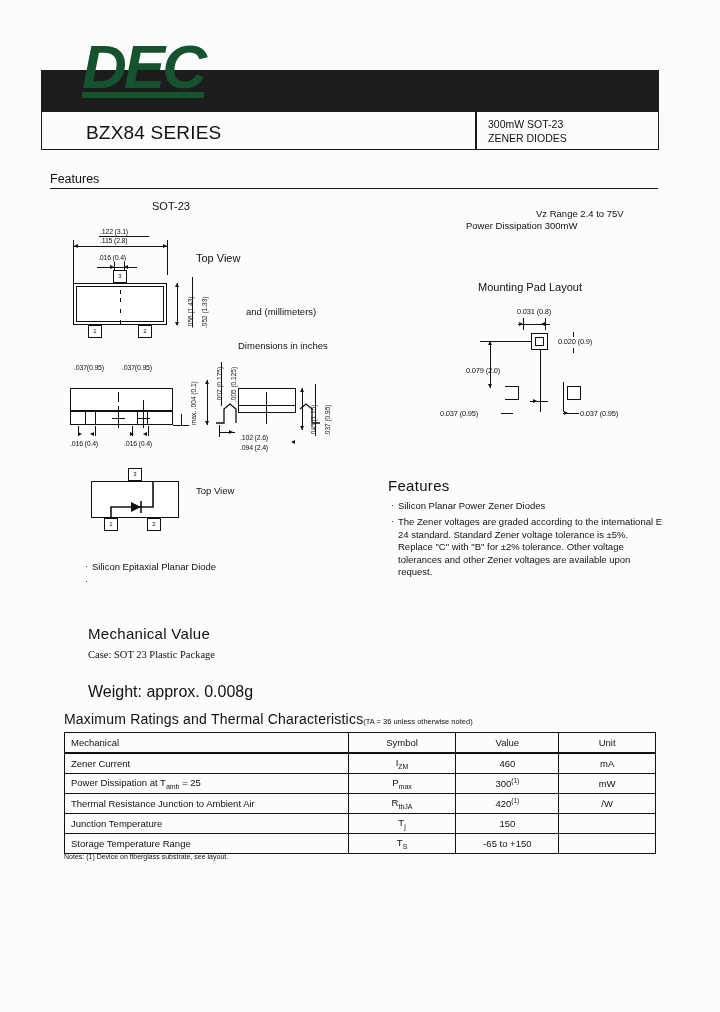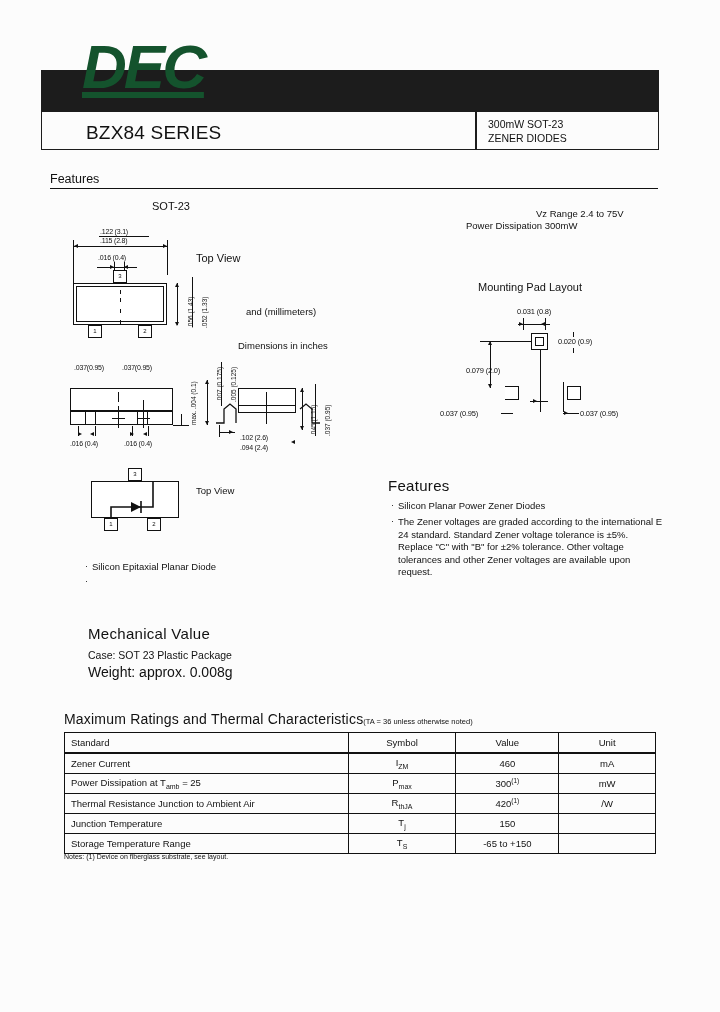--- a/index.html
+++ b/index.html
@@ -366,38 +366,38 @@
 
   <div class="bullet" style="left:92px; top:561px; width:270px;">
     <span class="dotmark">·</span>
     <span>Silicon Epitaxial Planar Diode</span>
   </div>
   <div class="bullet" style="left:92px; top:576px; width:260px;">
     <span class="dotmark">·</span>
   </div>
 
   <div class="t h2" style="left:88px; top:625px;">Mechanical Value</div>
-  <div class="t body-txt" style="left:88px; top:649px; font-size:10.5px;">Case: SOT 23 Plastic Package</div>
-  <div class="t body-txt" style="left:88px; top:666px; font-size:14px;">Weight: approx. 0.008g</div>
+  <div class="t body-txt" style="left:88px; top:649px; font-size:10.5px;font-family:Liberation Serif, serif;">Case: SOT 23 Plastic Package</div>
+  <div class="t body-txt" style="left:88px; top:686px; font-size:16px;">Weight: approx. 0.008g</div>
 
   <div class="tbl-title">
     <span>Maximum Ratings and Thermal Characteristics</span><span class="cond">(TA = 36   unless otherwise noted)</span>
   </div>
 
   <div class="tbl-wrap">
     <table class="ratings">
       <colgroup>
         <col>
         <col class="sym">
         <col class="val">
         <col class="unit">
       </colgroup>
       <thead>
         <tr>
-          <th class="p">Standard</th>
+          <th class="p">Mechanical</th>
           <th>Symbol</th>
           <th>Value</th>
           <th>Unit</th>
         </tr>
       </thead>
       <tbody>
         <tr>
           <td class="p">Zener Current</td>
           <td>I<sub>ZM</sub></td>
           <td>460</td>

